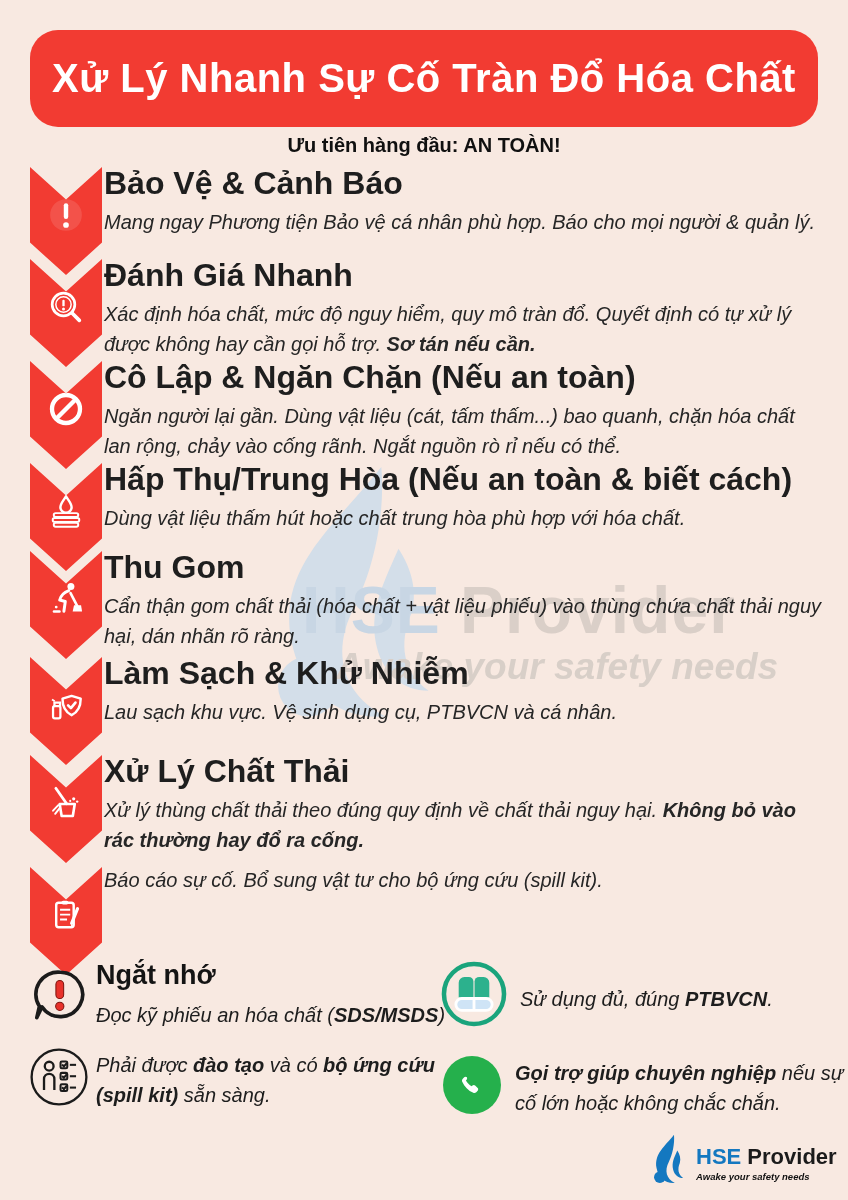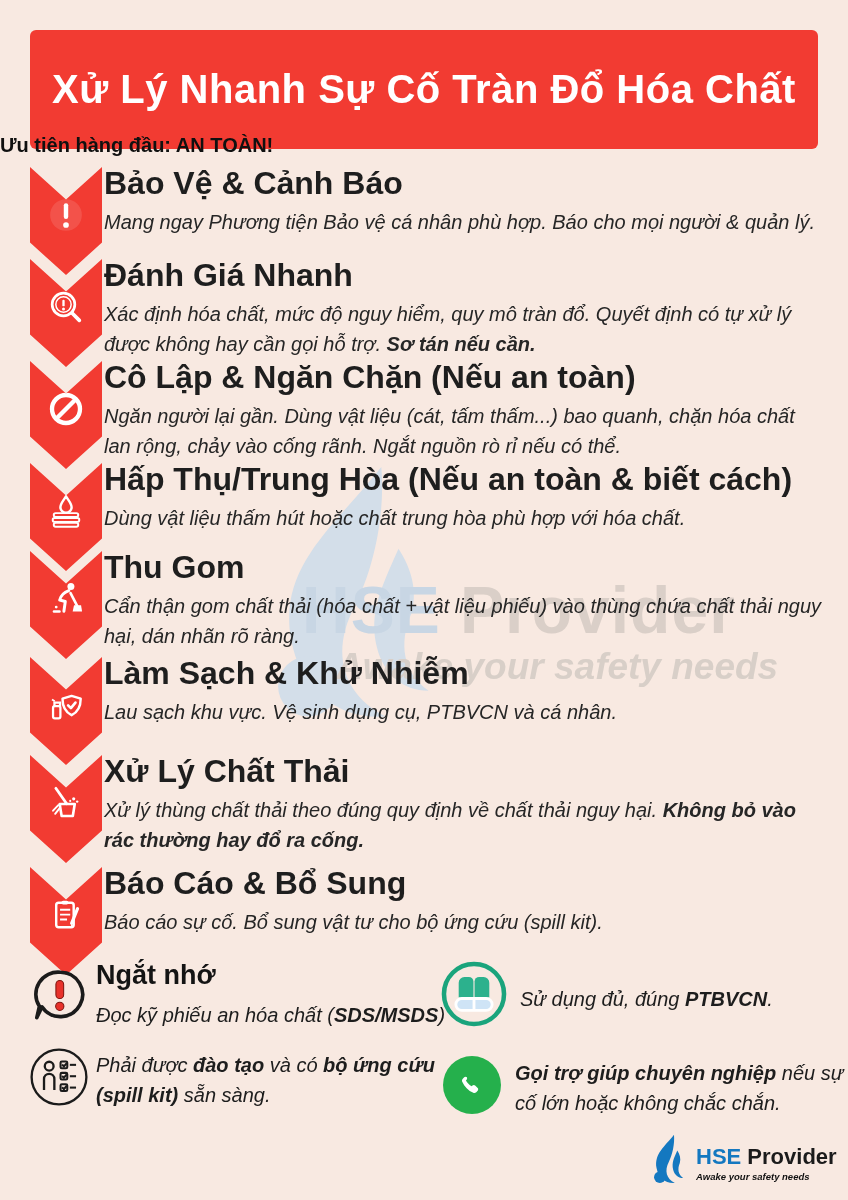--- a/index.html
+++ b/index.html
@@ -10,26 +10,26 @@
     color:#222;
   }
   
   .wm-flame{position:absolute;left:248px;top:460px;width:215px;height:285px;z-index:0;}
   .wm-text1{position:absolute;left:302px;top:572px;z-index:0;font-size:66px;font-weight:800;letter-spacing:1px;white-space:nowrap;}
   .wm-text1 .wm-hse{color:#c8d6e4;}
   .wm-text1 .wm-prov{color:#dacfc8;}
   .wm-text2{position:absolute;left:336px;top:646px;z-index:0;font-size:37px;font-weight:700;font-style:italic;color:#d8cfc8;white-space:nowrap;}
   
   .banner{
-    position:absolute;left:30px;right:30px;top:30px;height:119px;z-index:1;
-    background:#f23b32;border-radius:6px;
+    position:absolute;left:30px;right:30px;top:30px;height:97px;z-index:1;
+    background:#f23b32;border-radius:28px;
     display:flex;align-items:center;justify-content:center;
   }
   .banner h1{margin:0;color:#fff;font-size:40px;font-weight:800;letter-spacing:.5px;white-space:nowrap;}
-  .priority{position:absolute;left:0;right:0;top:134px;z-index:1;font-size:20px;font-weight:800;color:#101010;}
+  .priority{position:absolute;left:0;right:0;top:134px;z-index:1;text-align:center;font-size:20px;font-weight:800;color:#101010;}
   
   .steps{position:absolute;left:30px;right:26px;top:165px;z-index:1;}
   .step{position:relative;padding-left:74px;}
   .chev{
     position:absolute;left:0;top:2px;width:72px;height:108px;background:#f23b32;
     clip-path:polygon(0 0,50% 30%,100% 0,100% 70%,50% 100%,0 70%);
   }
   .chev svg{position:absolute;left:50%;top:44%;transform:translate(-50%,-50%);}
   .st{margin:0 0 5px 0;font-size:32px;font-weight:800;color:#1e1e1e;}
   .sb{margin:0;font-size:20px;font-style:italic;color:#262626;line-height:1.5;}
@@ -169,21 +169,20 @@
       <svg width="42" height="42" viewBox="0 0 24 24">
         <rect x="6.4" y="5" width="10" height="14" rx="1.4" fill="none" stroke="#fff" stroke-width="1.4"></rect>
         <rect x="9.4" y="3.8" width="4" height="2.2" rx="1" fill="#fff"></rect>
         <line x1="8.6" y1="9" x2="14.4" y2="9" stroke="#fff" stroke-width="1.1"></line>
         <line x1="8.6" y1="11.8" x2="14.4" y2="11.8" stroke="#fff" stroke-width="1.1"></line>
         <line x1="8.6" y1="14.6" x2="12.6" y2="14.6" stroke="#fff" stroke-width="1.1"></line>
         <line x1="18.6" y1="8.4" x2="15.2" y2="16.8" stroke="#fff" stroke-width="1.8" stroke-linecap="round"></line>
         <polygon points="15,17.4 14.6,19.2 16.2,18.2" fill="#fff"></polygon>
       </svg>
     </div>
-    <h2 class="st">Báo Cáo &amp; Bổ Sung</h2>
     <p class="sb"><span>Báo cáo sự cố. Bổ sung vật tư cho bộ ứng cứu (spill kit).</span></p>
   </div>
 
 </div>
 
 <div class="notes">
 
   <div class="note-abs nh" style="left:96px;top:960px;">Ngắt nhớ</div>
 
   <svg class="note-abs" style="left:28px;top:964px;" width="62" height="64" viewBox="0 0 24 24">

